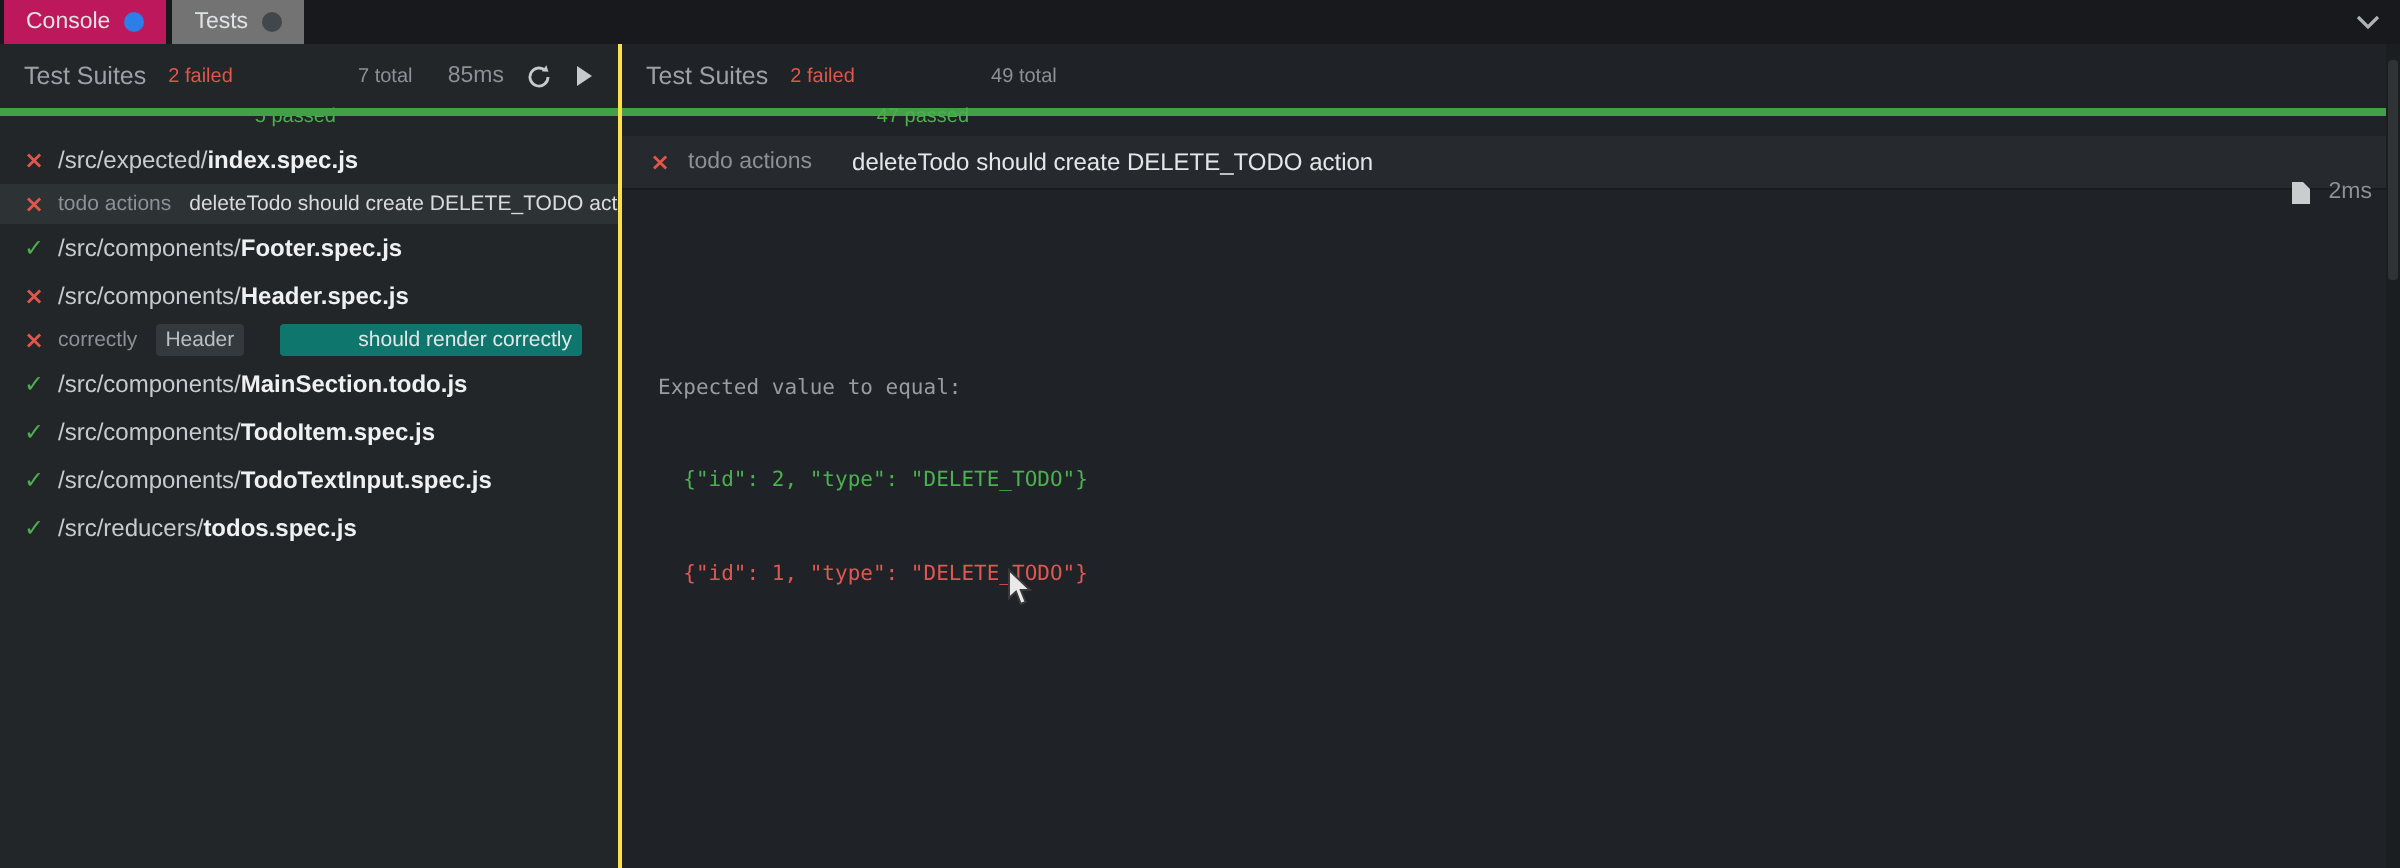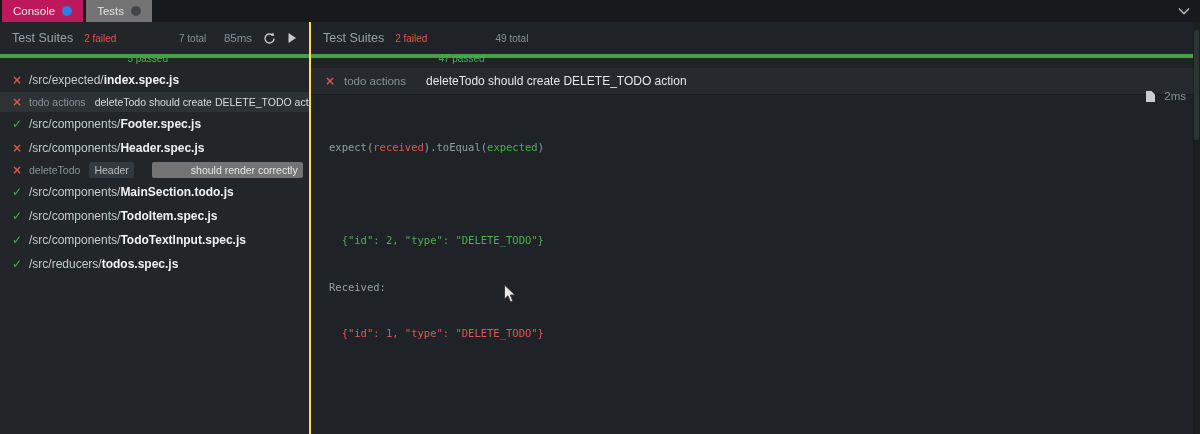--- a/index.html
+++ b/index.html
@@ -38,21 +38,21 @@
   .row-suite { height: 24px; font-size: 12px; color: #c6cbcd; }
   .row-test { height: 20px; font-size: 10.5px; color: #d9dcde; }
   .row-test.selected { background: #2d3235; }
   .status-icon { width: 17px; flex: 0 0 17px; font-weight: bold; font-size: 12px; font-family: "DejaVu Sans", sans-serif; }
   .status-fail { color: #e0564b; }
   .status-pass { color: #4caf50; }
   .suite-path { color: #c6cbcd; }
   .suite-file { font-weight: bold; color: #eef0f1; }
   .describe-label { color: #8b9194; margin-right: 9px; }
   .chip { background: #34393d; color: #b9bfc2; padding: 2px 5px; border-radius: 2px; margin-right: 18px; }
-  .chip-strong { background: #737373; color: #e3e6e7; margin-right: 0; padding-left: 39px; }
+  .chip-strong { background: #0f766e; color: #e3e6e7; margin-right: 0; padding-left: 39px; }
   .test-name { color: #d9dcde; }
 
   
   .detail-bar { height: 27px; margin-top: 10px; background: #26292d; border-bottom: 1px solid #191c1e; display: flex; align-items: center; padding: 0 14px; font-size: 11.5px; white-space: nowrap; }
   .detail-bar .status-icon { font-size: 12px; }
   .detail-describe { color: #8b9194; margin-left: 2px; }
   .detail-name { color: #e4e7e8; margin-left: 20px; font-size: 12px; }
   .detail-right { margin-left: auto; display: flex; align-items: center; gap: 8px; margin-top: 30px; }
   .detail-duration { color: #8b9194; font-size: 11.5px; }
 
@@ -137,21 +137,21 @@
         </div>
 
         <div class="row row-suite">
           <span class="status-icon status-fail">×</span>
           <span class="suite-path">/src/components/</span>
             <span class="suite-file">Header.spec.js</span>
         </div>
 
         <div class="row row-test">
           <span class="status-icon status-fail">×</span>
-          <span class="describe-label">deleteTodo</span>
+          <span class="describe-label">correctly</span>
           <span class="chip">Header</span>
           <span class="chip chip-strong">should render correctly</span>
         </div>
 
         <div class="row row-suite">
           <span class="status-icon status-pass">✓</span>
           <span class="suite-path">/src/components/</span>
             <span class="suite-file">MainSection.todo.js</span>
         </div>
 
@@ -193,24 +193,23 @@
           <span class="hdr-icon">
             <svg width="11" height="13" viewBox="0 0 11 13">
                 <path d="M1 1 h5.5 l3.5 3.5 v7.5 h-9 z" fill="#c9cdce"></path>
               </svg>
           </span>
           <span class="detail-duration">2ms</span>
         </span>
       </div>
 
       <div class="error-block">
-        <div class="line"><span class="c-def">expect(</span><span class="c-red">received</span><span class="c-def">).toEqual(</span><span class="c-green">expected</span><span class="c-def">)</span></div>
         <div class="line blank"></div>
+        <div class="line c-def">Expected value to equal:</div>
         <div class="line c-green">  {"id": 2, "type": "DELETE_TODO"}</div>
-        <div class="line c-def">Received:</div>
         <div class="line c-red">  {"id": 1, "type": "DELETE_TODO"}</div>
         <div class="line blank"></div>
         
         
         
         
         
         
         
         

